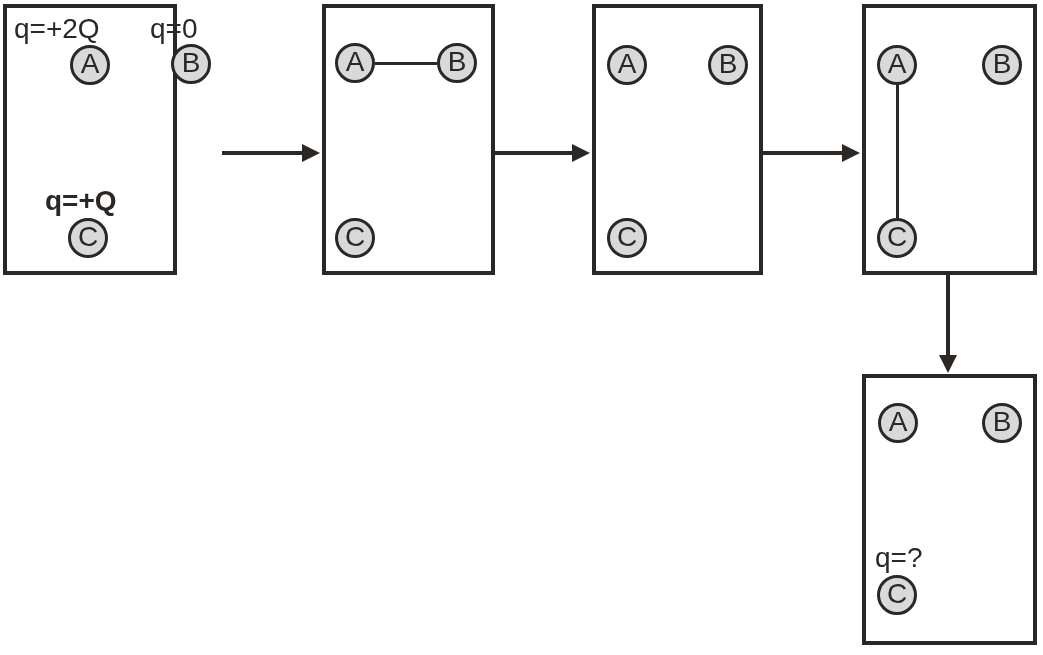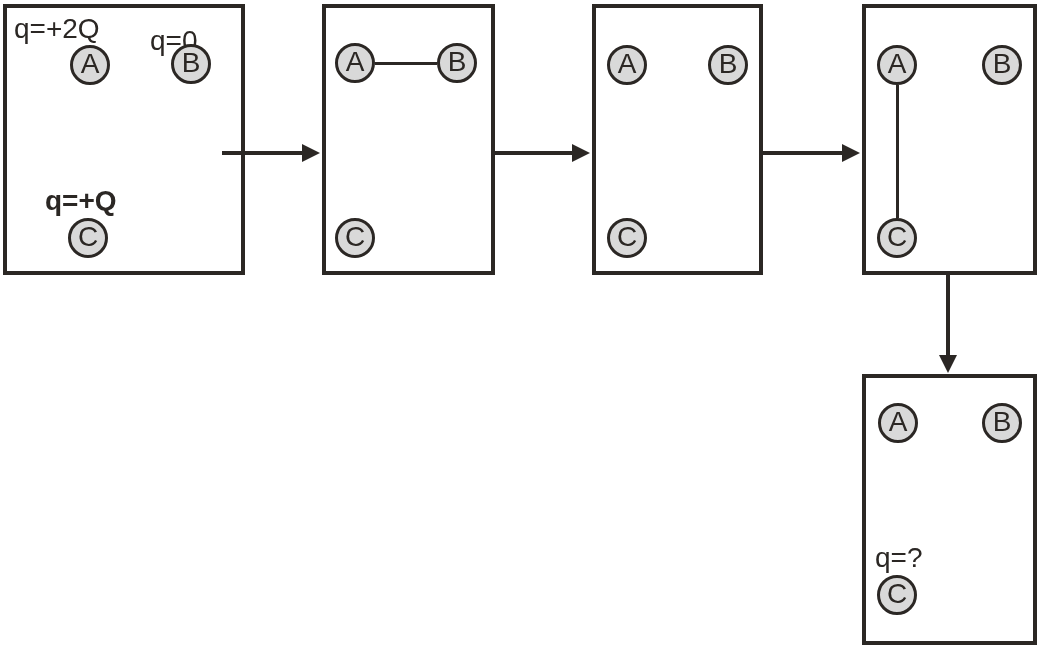--- a/index.html
+++ b/index.html
@@ -67,23 +67,23 @@
     border-left: 9px solid transparent;
     border-right: 9px solid transparent;
     border-top: 18px solid #2b2724;
   }
 </style>
 </head>
 <body>
 
 <div class="canvas">
 
-  <div class="panel" style="left:3px; top:4px; width:242px; height:271px;">
+  <div class="panel" style="left:3px; top:4px; width:174px; height:271px;">
     <div class="charge-label" style="left:7px; top:6px;">q=+2Q</div>
-    <div class="charge-label" style="left:143px; top:6px;margin-top:12px;">q=0</div>
+    <div class="charge-label" style="left:143px; top:6px;">q=0</div>
     <div class="charge-label" style="left:38px; top:178px;font-weight:bold;">q=+Q</div>
     <div class="sphere" style="left:63px; top:37px;">A</div>
     <div class="sphere" style="left:164px; top:36px;">B</div>
     <div class="sphere" style="left:61px; top:210px;">C</div>
   </div>
 
   <div>
     <div class="arrow-line" style="left:222px; top:151px; width:84px; height:4px;"></div>
     <div class="arrow-head-right" style="left:302px; top:144px;"></div>
   </div>

